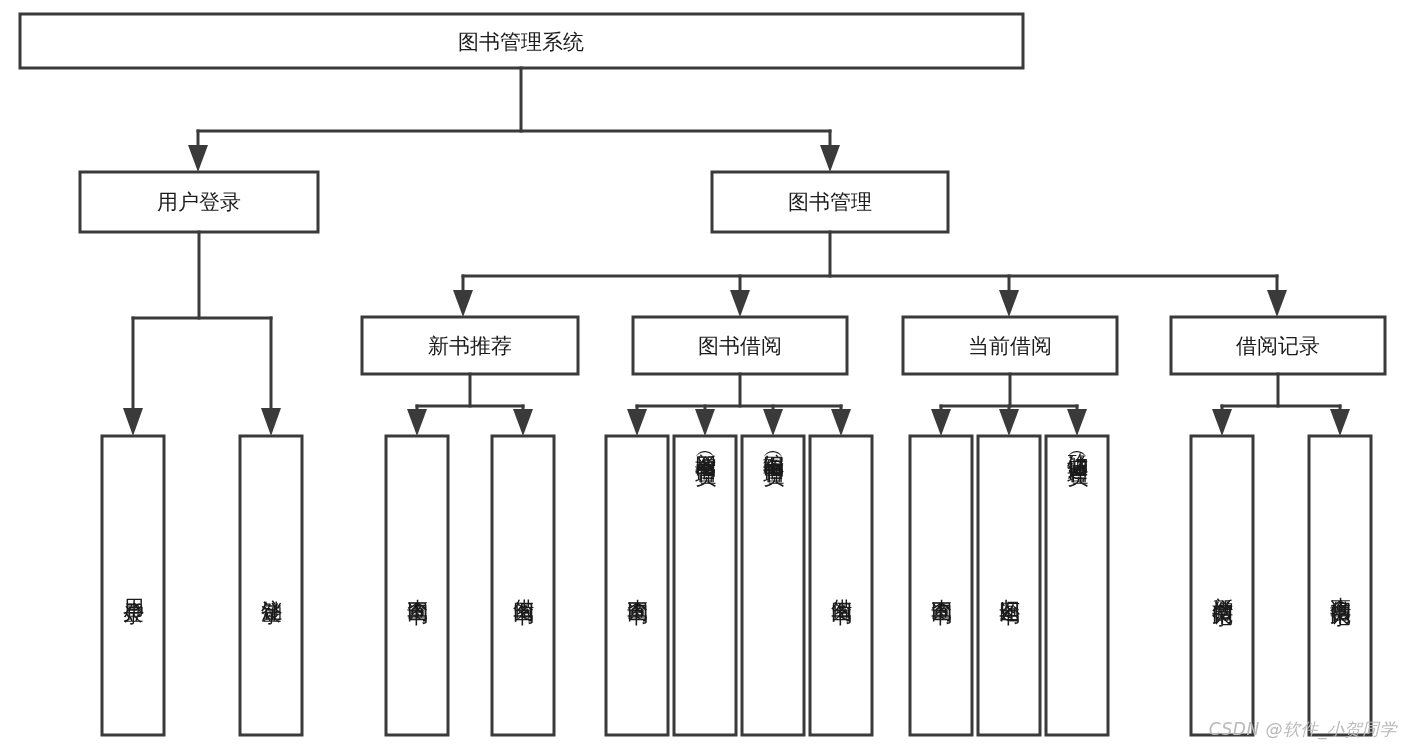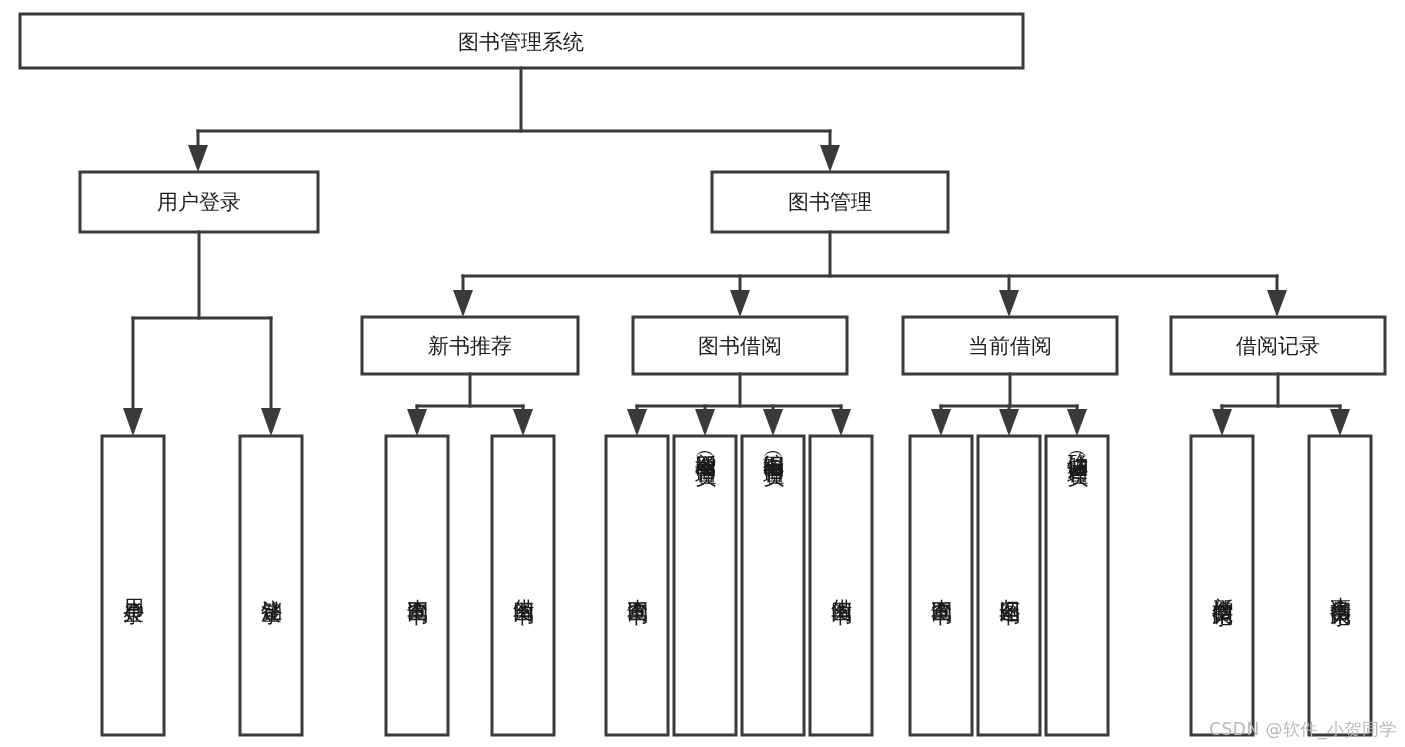--- a/index.html
+++ b/index.html
@@ -67,20 +67,21 @@
   }
   #watermark {
     position: absolute;
     right: 8px;
     bottom: 6px;
     font-family: "DejaVu Sans", "Liberation Sans", sans-serif;
     font-size: 17px;
     color: #b9b9b9;
     letter-spacing: 0.5px;
     user-select: none;
+    font-style: italic;
   }
 </style>
 </head>
 <body>
 
 <div id="diagram-root">
 
   <svg class="tree" viewBox="0 0 1405 747">
     <defs></defs>
 

